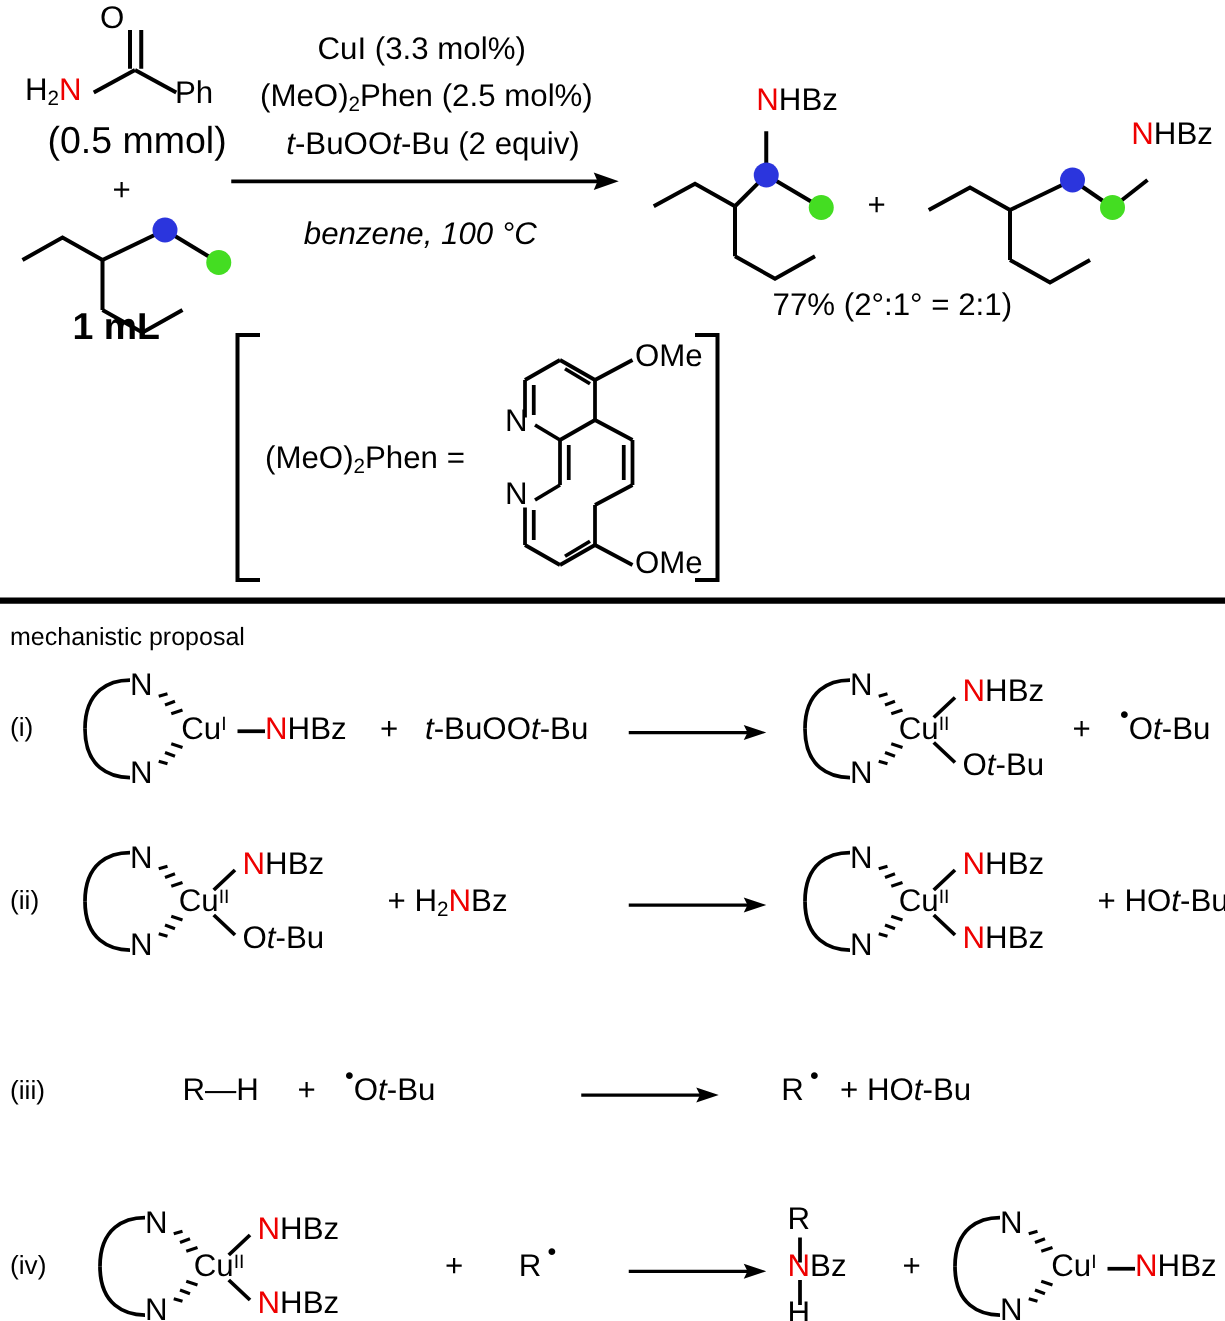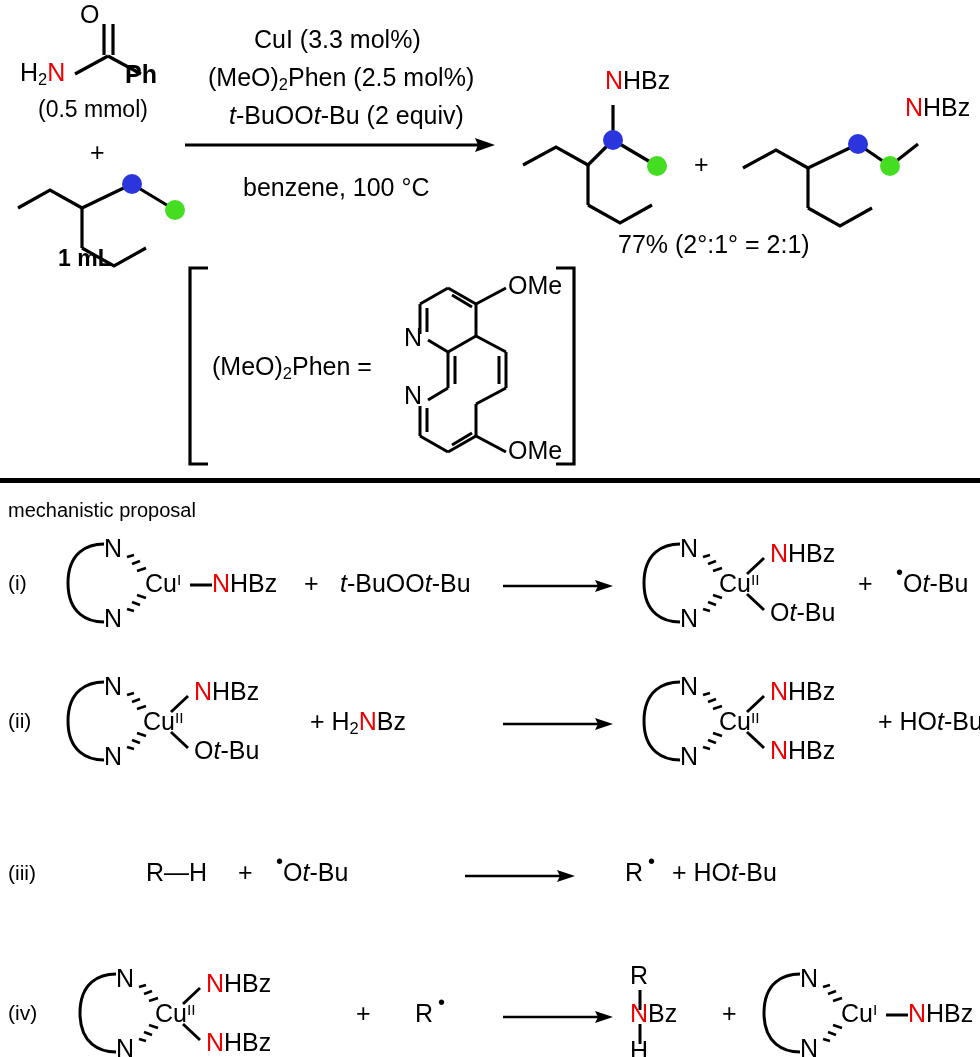--- a/index.html
+++ b/index.html
@@ -14,38 +14,38 @@
   sub{font-size:.66em;vertical-align:-0.25em;}
   sup{font-size:.62em;vertical-align:0.45em;}
   .ital{font-style:italic;}
   svg{display:block;overflow:visible;}
   .divider{
     position:absolute;left:0;top:478px;width:980px;height:5px;background:#000;
   }
   .sect-label{font-size:20px;}
   .stepno{font-size:21px;}
   .big{font-size:25px;}
-  .med{font-size:23px;}
+  .med{font-size:30px;}
 </style>
 </head>
 <body>
 
 <div class="abs" style="left:20px;top:0px;width:190px;height:100px;">
   <svg width="190" height="100" viewBox="0 0 190 100">
     <line x1="84" y1="55" x2="84" y2="24" stroke="#000" stroke-width="3.2"></line>
     <line x1="93" y1="55" x2="93" y2="24" stroke="#000" stroke-width="3.2"></line>
     <line x1="88" y1="56" x2="55" y2="74" stroke="#000" stroke-width="3.2"></line>
     <line x1="88" y1="56" x2="121" y2="74" stroke="#000" stroke-width="3.2"></line>
   </svg>
 </div>
 <div class="abs txt big" style="left:80px;top:2px;">O</div>
 <div class="abs txt big" style="left:20px;top:60px;">
   <span>H</span><sub>2</sub><span class="red">N</span>
 </div>
-<div class="abs txt big" style="left:125px;top:62px;font-weight:bold;">Ph</div>
+<div class="abs txt big" style="left:140px;top:62px;">Ph</div>
 <div class="abs txt med" style="left:38px;top:98px;">(0.5 mmol)</div>
 
 <div class="abs txt big" style="left:90px;top:140px;">+</div>
 
 <div class="abs" style="left:10px;top:160px;width:210px;height:105px;">
   <svg width="210" height="105" viewBox="0 0 210 105">
     <polyline points="8,48 40,30 72,48" fill="none" stroke="#000" stroke-width="3.2" stroke-linejoin="miter"></polyline>
     <line x1="72" y1="48" x2="72" y2="88" stroke="#000" stroke-width="3.2"></line>
     <polyline points="72,88 104,106 136,88" fill="none" stroke="#000" stroke-width="3.2"></polyline>
     <line x1="72" y1="48" x2="122" y2="24" stroke="#000" stroke-width="3.2"></line>
@@ -64,21 +64,21 @@
   <span class="ital">t</span><span>-BuOO</span><span class="ital">t</span><span>-Bu (2 equiv)</span>
 </div>
 
 <div class="abs" style="left:185px;top:135px;">
   <svg width="310" height="20" viewBox="0 0 310 20">
     <line x1="0" y1="10" x2="295" y2="10" stroke="#000" stroke-width="3"></line>
     <polygon points="310,10 290,3 293,10 290,17" fill="#000"></polygon>
   </svg>
 </div>
 
-<div class="abs txt big" style="left:243px;top:175px;">benzene, 100 °C</div>
+<div class="abs txt big" style="left:243px;top:175px;font-style:italic;">benzene, 100 °C</div>
 
 <div class="abs txt big" style="left:605px;top:68px;">
   <span class="red">N</span><span>HBz</span>
 </div>
 <div class="abs" style="left:518px;top:95px;width:200px;height:125px;">
   <svg width="200" height="125" viewBox="0 0 200 125">
     <line x1="95" y1="45" x2="95" y2="10" stroke="#000" stroke-width="3.2"></line>
     <polyline points="5,70 38,52 70,70" fill="none" stroke="#000" stroke-width="3.2"></polyline>
     <line x1="70" y1="70" x2="70" y2="110" stroke="#000" stroke-width="3.2"></line>
     <polyline points="70,110 102,128 134,110" fill="none" stroke="#000" stroke-width="3.2"></polyline>

